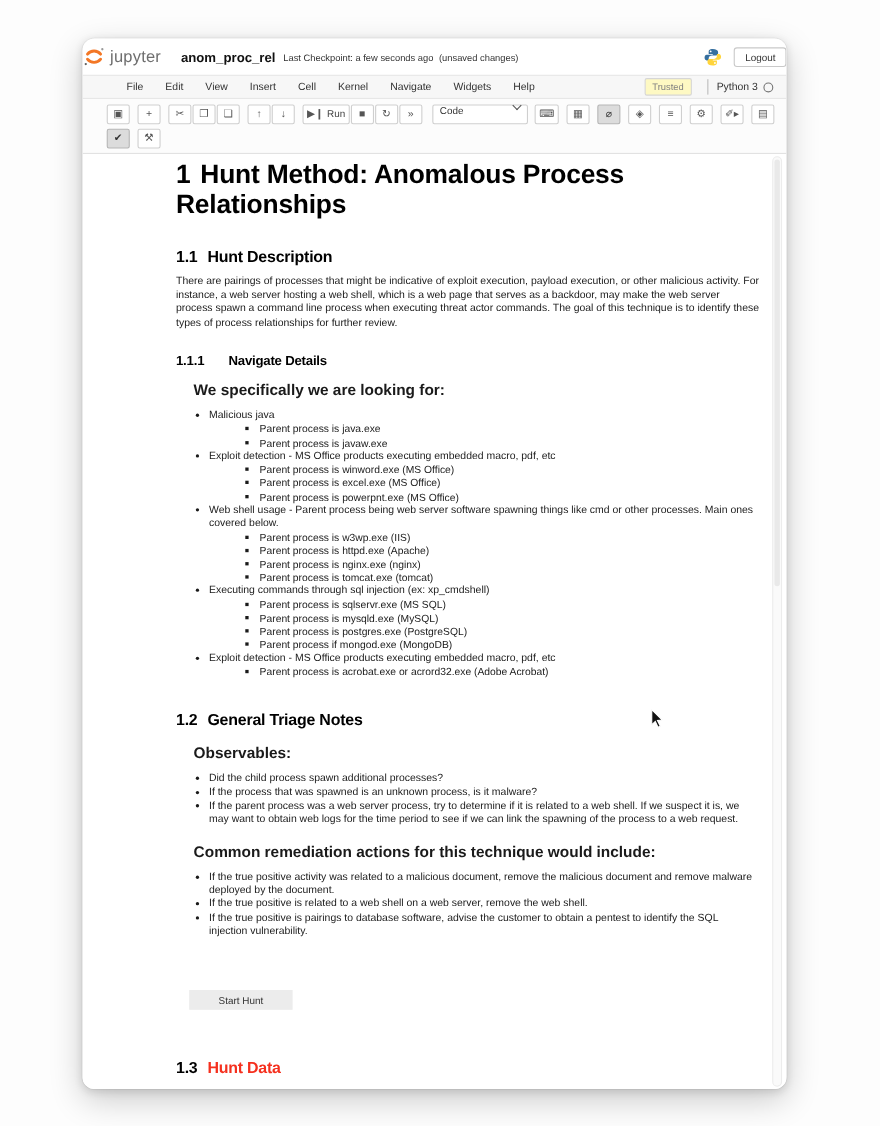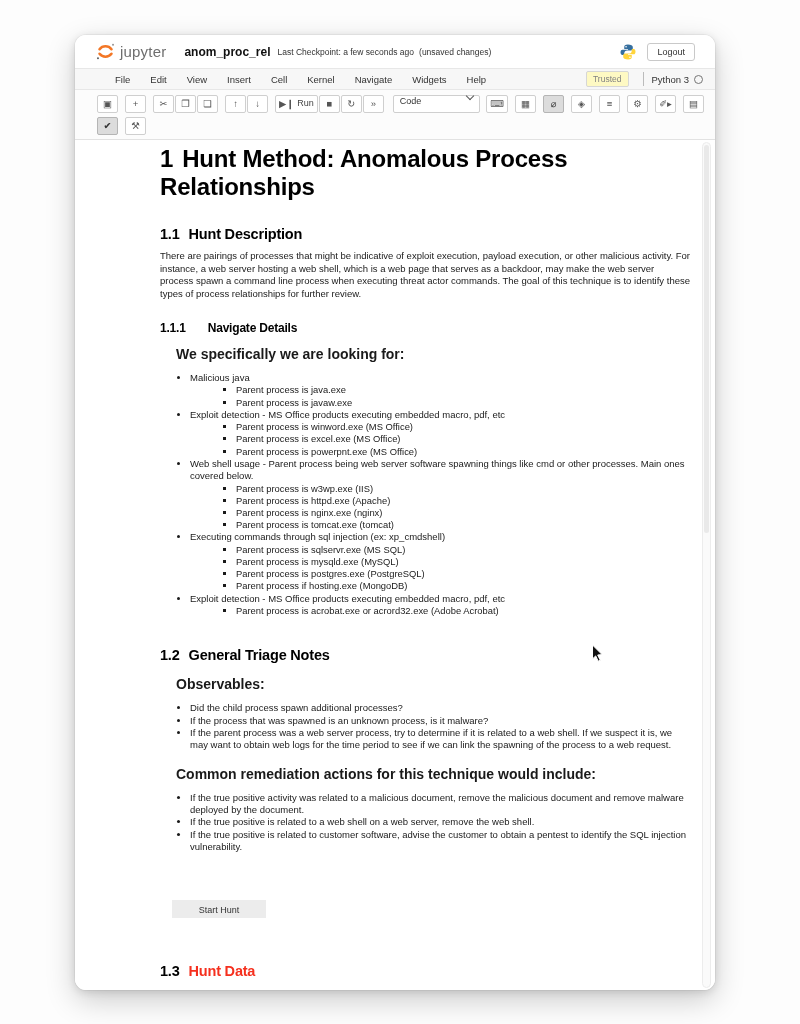--- a/index.html
+++ b/index.html
@@ -7,21 +7,21 @@
   }
   *{box-sizing:border-box}
   html,body{margin:0;padding:0}
   body{width:800px;height:1024px;background:#fdfdfd;font-family:"Liberation Sans","DejaVu Sans",sans-serif;color:#1a1a1a;position:relative;overflow:hidden}
 
   .window{position:absolute;left:75px;top:35px;width:640px;height:955px;background:#fff;border-radius:11px;
     box-shadow:0 10px 30px rgba(0,0,0,.20),0 2px 8px rgba(0,0,0,.12),0 0 0 1px rgba(0,0,0,.04);
     overflow:hidden;display:flex;flex-direction:column}
 
   
-  .hdr{height:33px;display:flex;align-items:center;padding:0 20px;background:#fff;flex:0 0 auto}
+  .hdr{height:33px;display:flex;align-items:center;padding:0 0;background:#fff;flex:0 0 auto}
   .logo{display:flex;align-items:center}
   .logo-word{font-size:15px;color:#6e6e6e;margin-left:4px;letter-spacing:.2px}
   .nb-title{font-size:12px;font-weight:bold;color:#111;margin-left:18px}
   .chk{font-size:8.5px;color:#333;margin-left:7px}
   .chk2{font-size:8.5px;color:#333;margin-left:5px}
   .hdr-right{margin-left:auto;display:flex;align-items:center;gap:10px}
   .logout{font-size:9px;color:#333;background:#fff;border:1px solid #c9c9c9;border-radius:3px;padding:3px 9px;cursor:pointer}
 
   
   .menu{height:22px;background:#f7f7f7;border-top:1px solid #e7e7e7;border-bottom:1px solid #e7e7e7;
@@ -289,21 +289,21 @@
               <li>Parent process is tomcat.exe (tomcat)</li>
             </ul>
           </li>
           <li>
             <span>Executing commands through sql injection (ex: xp_cmdshell)</span>
             <ul>
 
             <li>Parent process is sqlservr.exe (MS SQL)</li>
               <li>Parent process is mysqld.exe (MySQL)</li>
               <li>Parent process is postgres.exe (PostgreSQL)</li>
-              <li>Parent process if hosting.exe (MongoDB)</li>
+              <li>Parent process if mongod.exe (MongoDB)</li>
             </ul>
           </li>
           <li>
             <span>Exploit detection - MS Office products executing embedded macro, pdf, etc</span>
             <ul>
 
             <li>Parent process is acrobat.exe or acrord32.exe (Adobe Acrobat)</li>
             </ul>
           </li>
         </ul>
@@ -316,21 +316,21 @@
 
       <li>Did the child process spawn additional processes?</li>
           <li>If the process that was spawned is an unknown process, is it malware?</li>
           <li>If the parent process was a web server process, try to determine if it is related to a web shell. If we suspect it is, we may want to obtain web logs for the time period to see if we can link the spawning of the process to a web request.</li>
         </ul>
       <p class="lead" style="margin-top:14px">Common remediation actions for this technique would include:</p>
       <ul>
 
       <li>If the true positive activity was related to a malicious document, remove the malicious document and remove malware deployed by the document.</li>
           <li>If the true positive is related to a web shell on a web server, remove the web shell.</li>
-          <li>If the true positive is related to customer software, advise the customer to obtain a pentest to identify the SQL injection vulnerability.</li>
+          <li>If the true positive is pairings to database software, advise the customer to obtain a pentest to identify the SQL injection vulnerability.</li>
         </ul>
 
       <button class="start-btn">Start Hunt</button>
 
       <h2 class="h-13">
         <span class="hnum">1.3</span><span class="htext">Hunt Data</span>
       </h2>
       <p class="summary">Hunt contains 59 rows of data.</p>
 
       <div class="widget">

